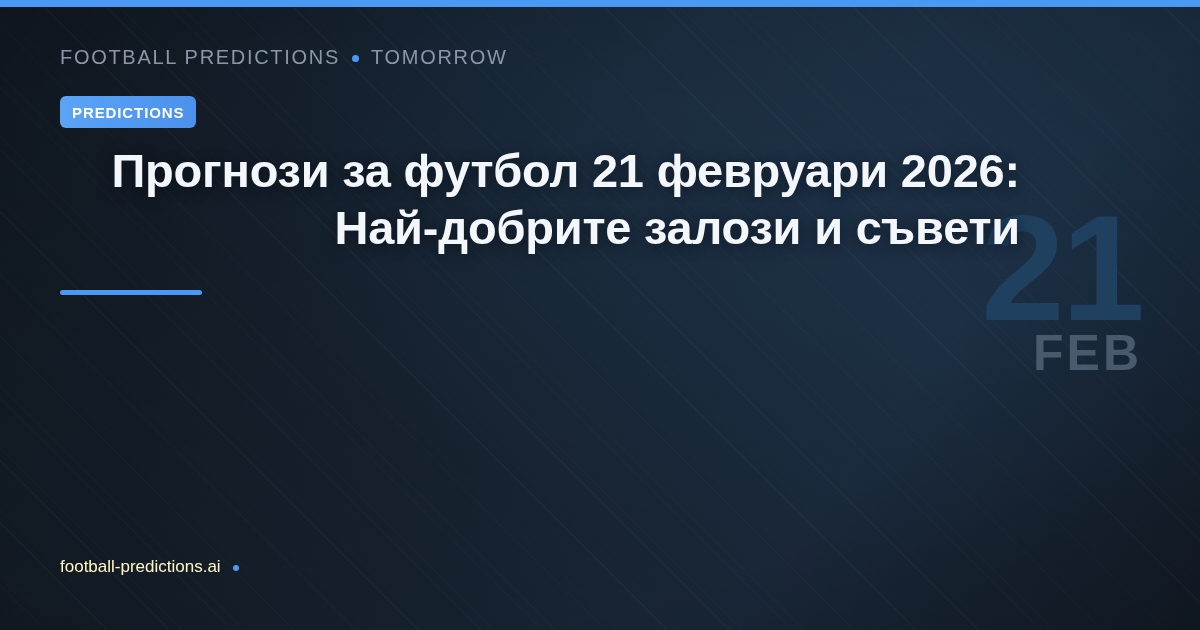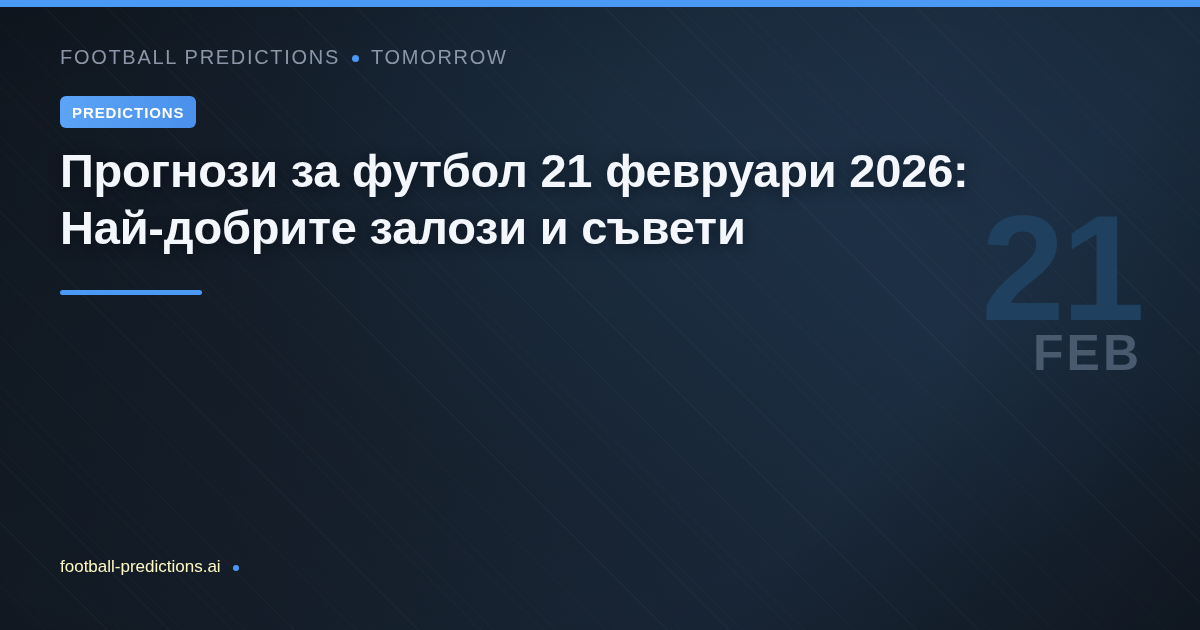--- a/index.html
+++ b/index.html
@@ -85,20 +85,21 @@
     color: #4a5a6e;
   }
 
   
   .content {
     position: absolute;
     left: 60px;
     top: 0;
     width: 1020px;
     height: 460px;
+    text-align: right;
   }
 
   .eyebrow {
     position: absolute;
     top: 46px;
     left: 0;
     font-size: 20px;
     font-weight: 400;
     letter-spacing: 1.7px;
     color: #8b97a8;

